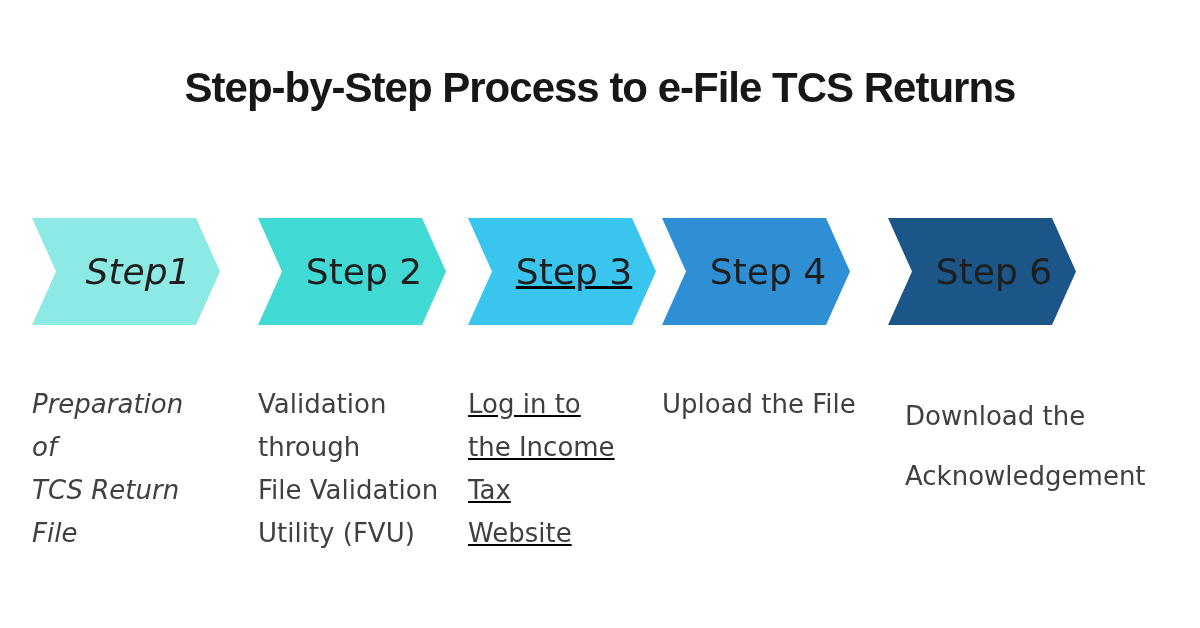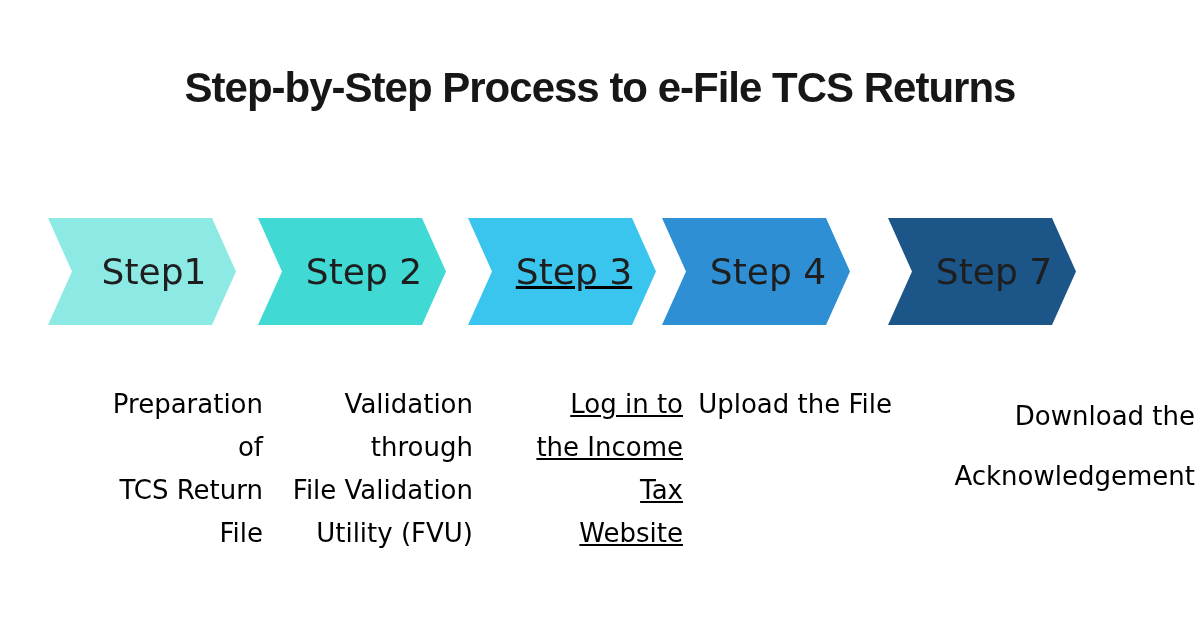--- a/index.html
+++ b/index.html
@@ -27,21 +27,21 @@
     font-size: 42px;
     line-height: 50px;
     letter-spacing: -1px;
     color: #171717;
   }
   .step-group {
     position: absolute;
     top: 218px;
     width: 188px;
   }
-  .g1 { left: 48px; }
+  .g1 { left: 32px; font-style: italic; }
   .g2 { left: 258px; }
   .g3 { left: 468px; text-decoration: underline; }
   .g4 { left: 662px; }
   .g5 { left: 888px; }
   .chevron {
     width: 188px;
     height: 107px;
     box-sizing: border-box;
     padding-left: 24px;
     display: flex;
@@ -56,23 +56,22 @@
     color: #1e1e1e;
     white-space: nowrap;
   }
   .desc {
     margin-top: 58px;
     width: 215px;
     font-family: "DejaVu Sans", sans-serif;
     font-size: 26px;
     font-weight: 400;
     line-height: 43px;
-    color: #000000;
+    color: #404040;
     white-space: pre-line;
-    text-align: right;
   }
   .g4 .desc {
     width: 230px;
   }
   .g5 .desc {
     margin-top: 61px;
     margin-left: 17px;
     width: 290px;
     line-height: 60px;
   }
@@ -116,19 +115,19 @@
 
   <div class="step-group g4">
     <div class="chevron" style="background-color: rgb(46, 143, 212);">
       <span class="step-label">Step 4</span>
     </div>
     <div class="desc">Upload the File</div>
   </div>
 
   <div class="step-group g5">
     <div class="chevron" style="background-color: rgb(28, 85, 135);">
-      <span class="step-label">Step 7</span>
+      <span class="step-label">Step 6</span>
     </div>
     <div class="desc">Download the
 Acknowledgement</div>
   </div>
 
 </div>
 
 </body></html>

